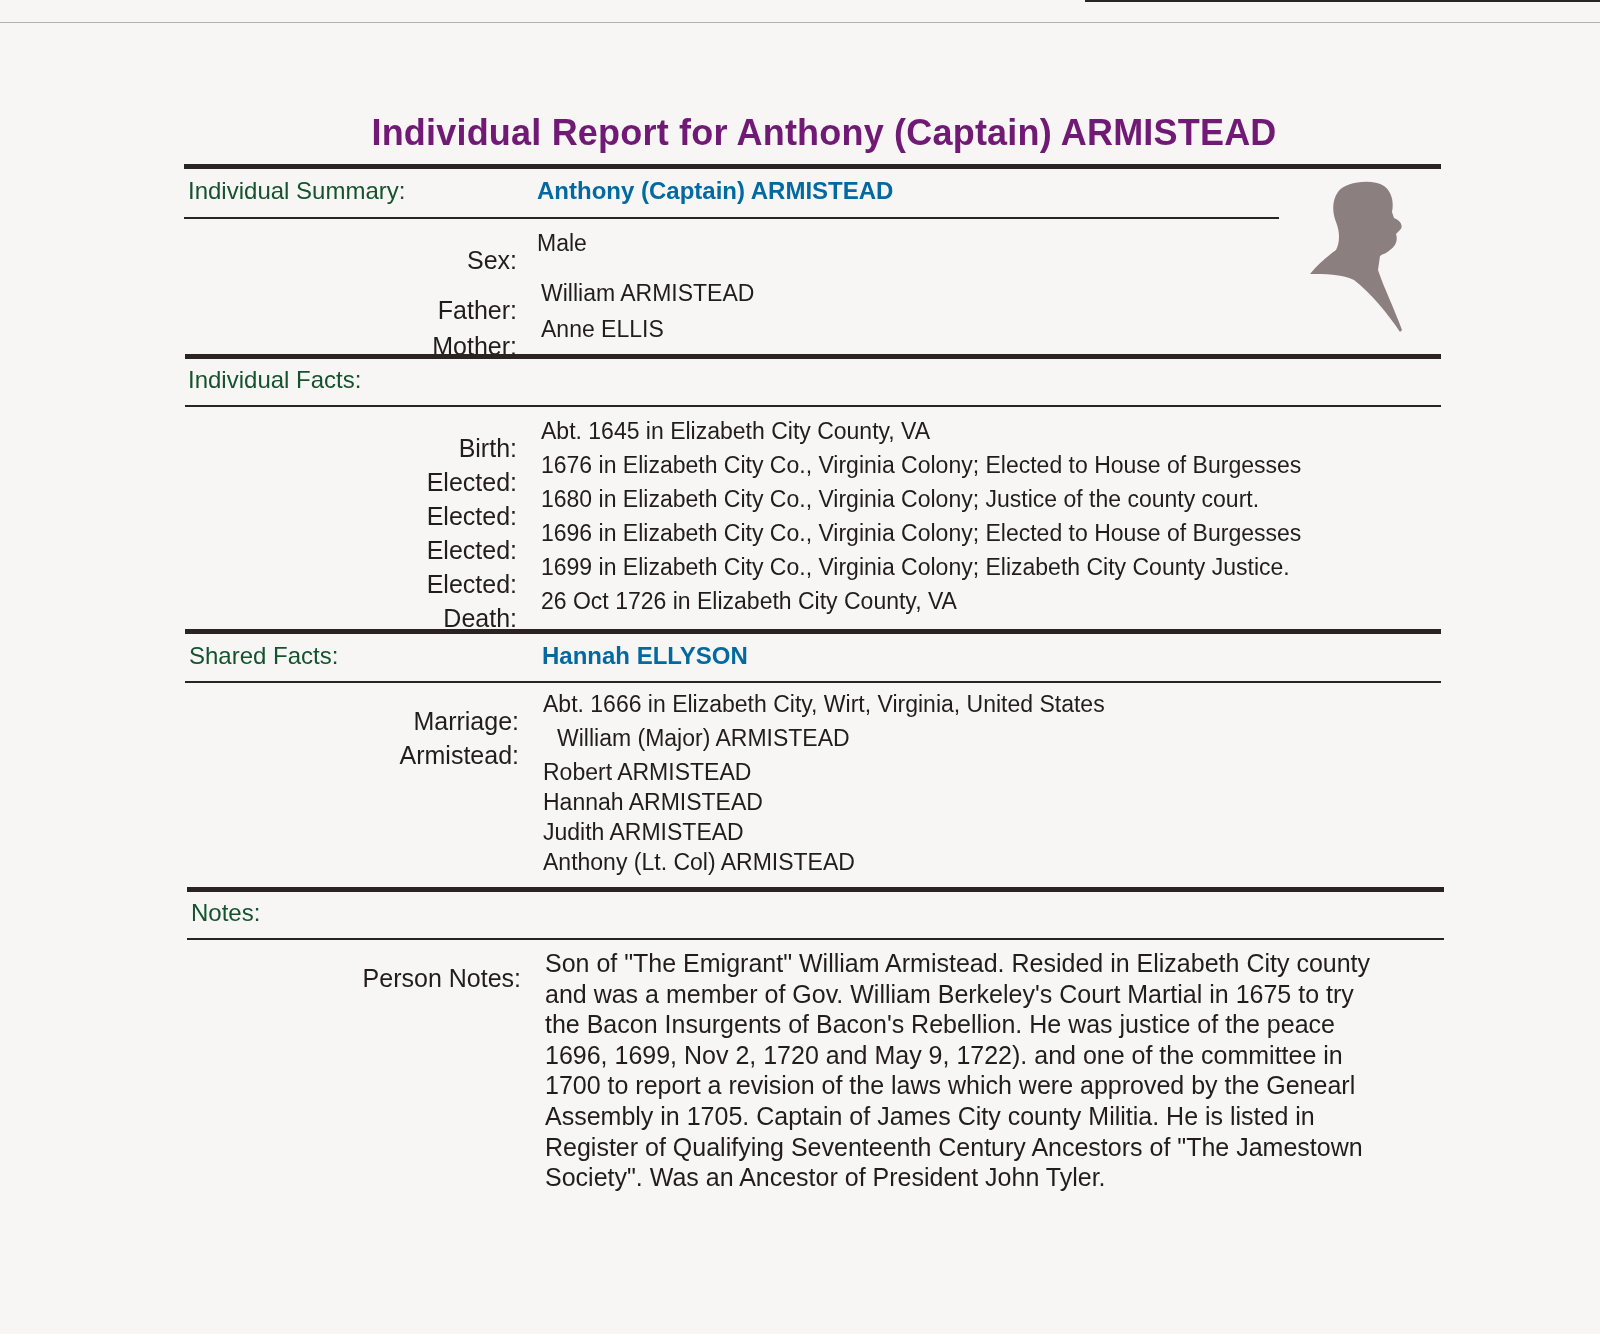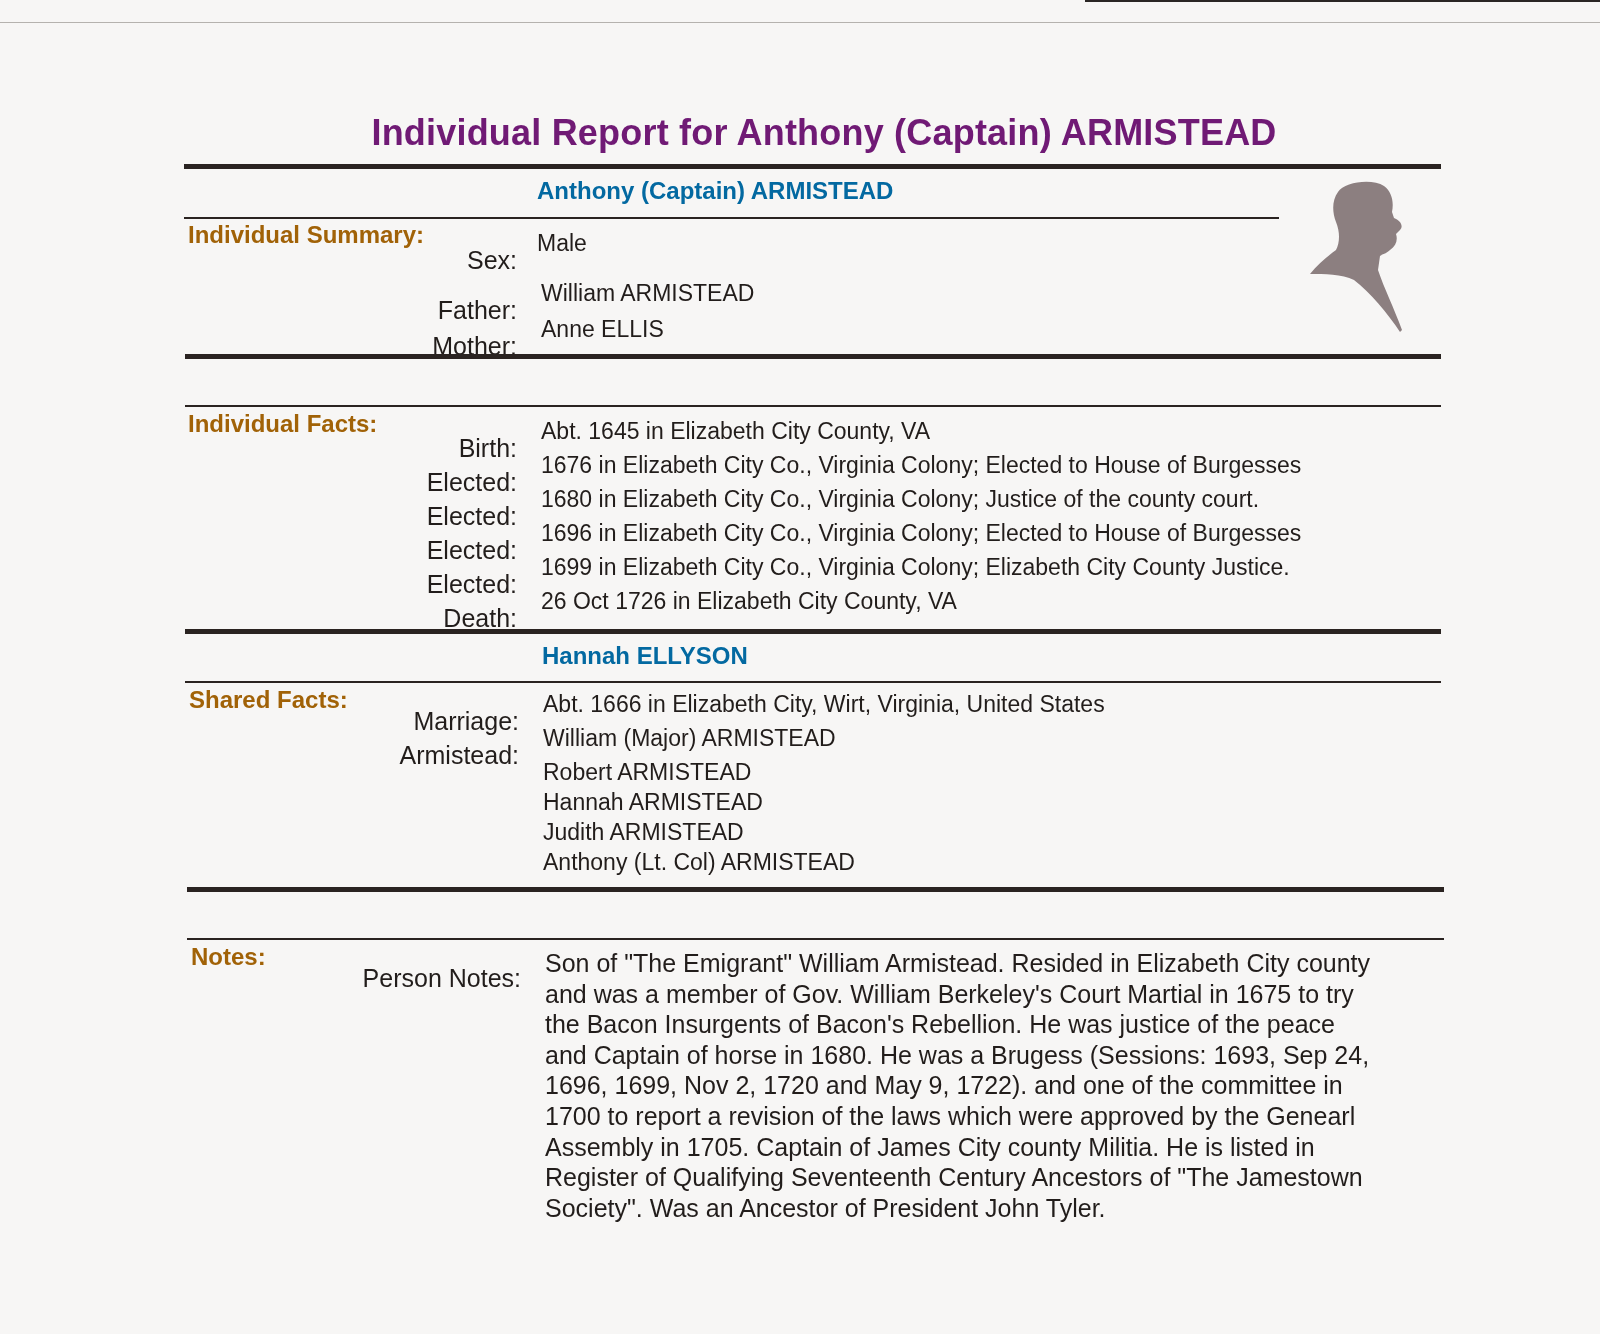--- a/index.html
+++ b/index.html
@@ -47,24 +47,23 @@
       height: 5px;
       background: #2a2321;
     }
     .rule-thin {
       position: absolute;
       height: 2px;
       background: #2a2321;
     }
     .section-label {
       position: absolute;
-      font-weight: bold;
+      font-weight: normal;
       font-size: 24px;
-      color: #a16207;
-      margin-top: 44px;
+      color: #14532d;
     }
     .section-value {
       position: absolute;
       font-weight: bold;
       font-size: 24px;
       color: #0369a1;
     }
     .label-col {
       position: absolute;
       text-align: right;
@@ -152,35 +151,34 @@
 <div class="rule-thick" style="left:185px; top:629px; width:1256px;"></div>
 
 <div class="section-label" style="left:189px; top:642px;">Shared Facts:</div>
 <div class="section-value" style="left:542px; top:642px;">Hannah ELLYSON</div>
 <div class="rule-thin" style="left:185px; top:681px; width:1256px;"></div>
 
 <div class="label-col" style="right:1081px; top:691px;">Marriage:</div>
 <div class="value-col" style="left:543px; top:691px;text-align:center;">Abt. 1666 in Elizabeth City, Wirt, Virginia, United States</div>
 
 <div class="label-col" style="right:1081px; top:725px;">Armistead:</div>
-<div class="value-col" style="left:543px; top:725px;">William (Major) ARMISTEAD</div>
+<div class="value-col" style="left:557px; top:725px;">William (Major) ARMISTEAD</div>
 <div class="value-col" style="left:543px; top:759px;">Robert ARMISTEAD</div>
 <div class="value-col" style="left:543px; top:789px;">Hannah ARMISTEAD</div>
 <div class="value-col" style="left:543px; top:819px;">Judith ARMISTEAD</div>
 <div class="value-col" style="left:543px; top:849px;">Anthony (Lt. Col) ARMISTEAD</div>
 
 <div class="rule-thick" style="left:187px; top:887px; width:1257px;"></div>
 
 <div class="section-label" style="left:191px; top:899px;">Notes:</div>
 <div class="rule-thin" style="left:187px; top:938px; width:1257px;"></div>
 
 <div class="label-col" style="right:1079px; top:948px;">Person Notes:</div>
 <div class="notes-body">
   <span>Son of "The Emigrant" William Armistead. Resided in Elizabeth City county</span>
   <span>and was a member of Gov. William Berkeley's Court Martial in 1675 to try</span>
   <span>the Bacon Insurgents of Bacon's Rebellion.   He was justice of the peace</span>
-  <span>and Captain of horse in 1680. He was a Brugess (Sessions: 1693, Sep 24,</span>
   <span>1696, 1699, Nov 2, 1720 and May 9, 1722).   and one of the committee in</span>
   <span>1700 to report a revision of the laws which were approved by the Genearl</span>
   <span>Assembly in 1705. Captain of James City county Militia. He is listed in</span>
   <span>Register of Qualifying Seventeenth Century Ancestors of "The Jamestown</span>
   <span>Society". Was an Ancestor of President John Tyler.</span>
 </div>
 
 </body></html>

